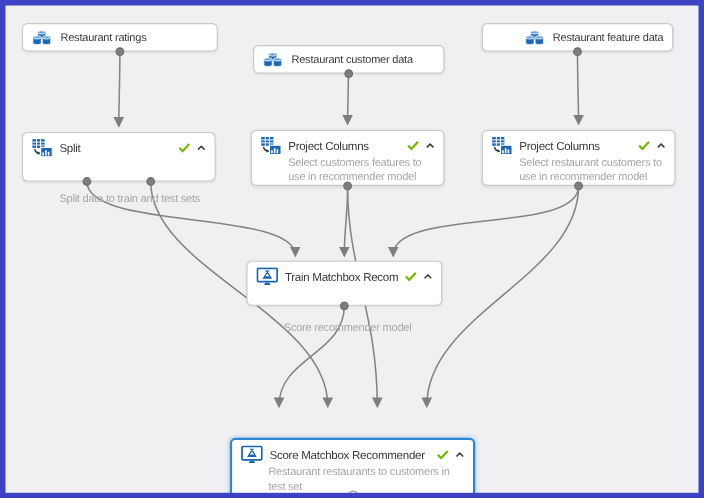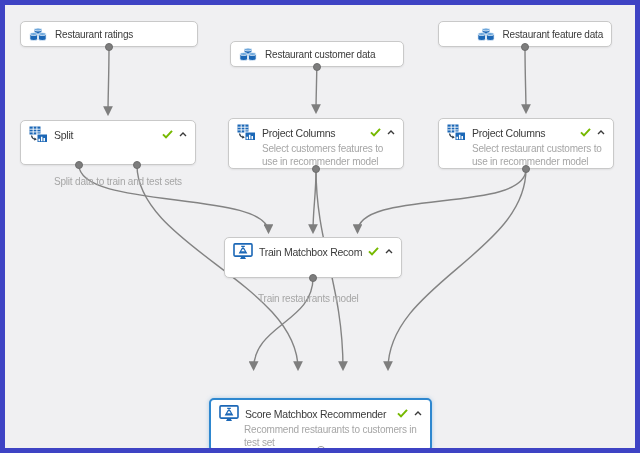--- a/index.html
+++ b/index.html
@@ -218,21 +218,21 @@
         <svg width="11" height="9" viewBox="0 0 11 9">
             <path d="M1,4.4 L4,7.4 L10,0.9" stroke="#76b900" stroke-width="2" fill="none"></path>
           </svg>
       </span>
       <span class="chev">
         <svg width="8" height="5" viewBox="0 0 8 5">
             <path d="M1,4 L4,1 L7,4" stroke="#3a3a3a" stroke-width="1.4" fill="none"></path>
           </svg>
       </span>
     </div>
-    <div class="sub nowrap">Train restaurants model</div>
+    <div class="sub nowrap">Score recommender model</div>
     <div class="port" style="left:calc(50% - 4px);bottom:-5px;"></div>
   </div>
 
   <div class="node selected" style="left:209px;top:374px;width:223px;height:54px;margin-top:24px;">
     <div class="hdr">
       <span class="nicon">
         <svg width="20" height="17" viewBox="0 0 20 17">
           <rect x="1" y="0.9" width="18" height="12.2" rx="1" fill="#fff" stroke="#1b67b6" stroke-width="1.6"></rect>
           <path d="M8.2,3.4 h3.6 M10,3.4 v2.4" stroke="#1b67b6" stroke-width="1.1" fill="none"></path>
           <path d="M9.1,5.6 L6.6,9.9 h6.8 L10.9,5.6 z" fill="none" stroke="#1b67b6" stroke-width="1.1"></path>
@@ -245,18 +245,18 @@
         <svg width="11" height="9" viewBox="0 0 11 9">
             <path d="M1,4.4 L4,7.4 L10,0.9" stroke="#76b900" stroke-width="2" fill="none"></path>
           </svg>
       </span>
       <span class="chev">
         <svg width="8" height="5" viewBox="0 0 8 5">
             <path d="M1,4 L4,1 L7,4" stroke="#3a3a3a" stroke-width="1.4" fill="none"></path>
           </svg>
       </span>
     </div>
-    <div class="sub">Recommend restaurants to customers in test set</div>
+    <div class="sub">Restaurant restaurants to customers in test set</div>
     <div class="port hollow" style="left:calc(50% - 5px);bottom:-6px;"></div>
   </div>
 
   <div class="frame-border"></div>
 </div>
 
 </body></html>

